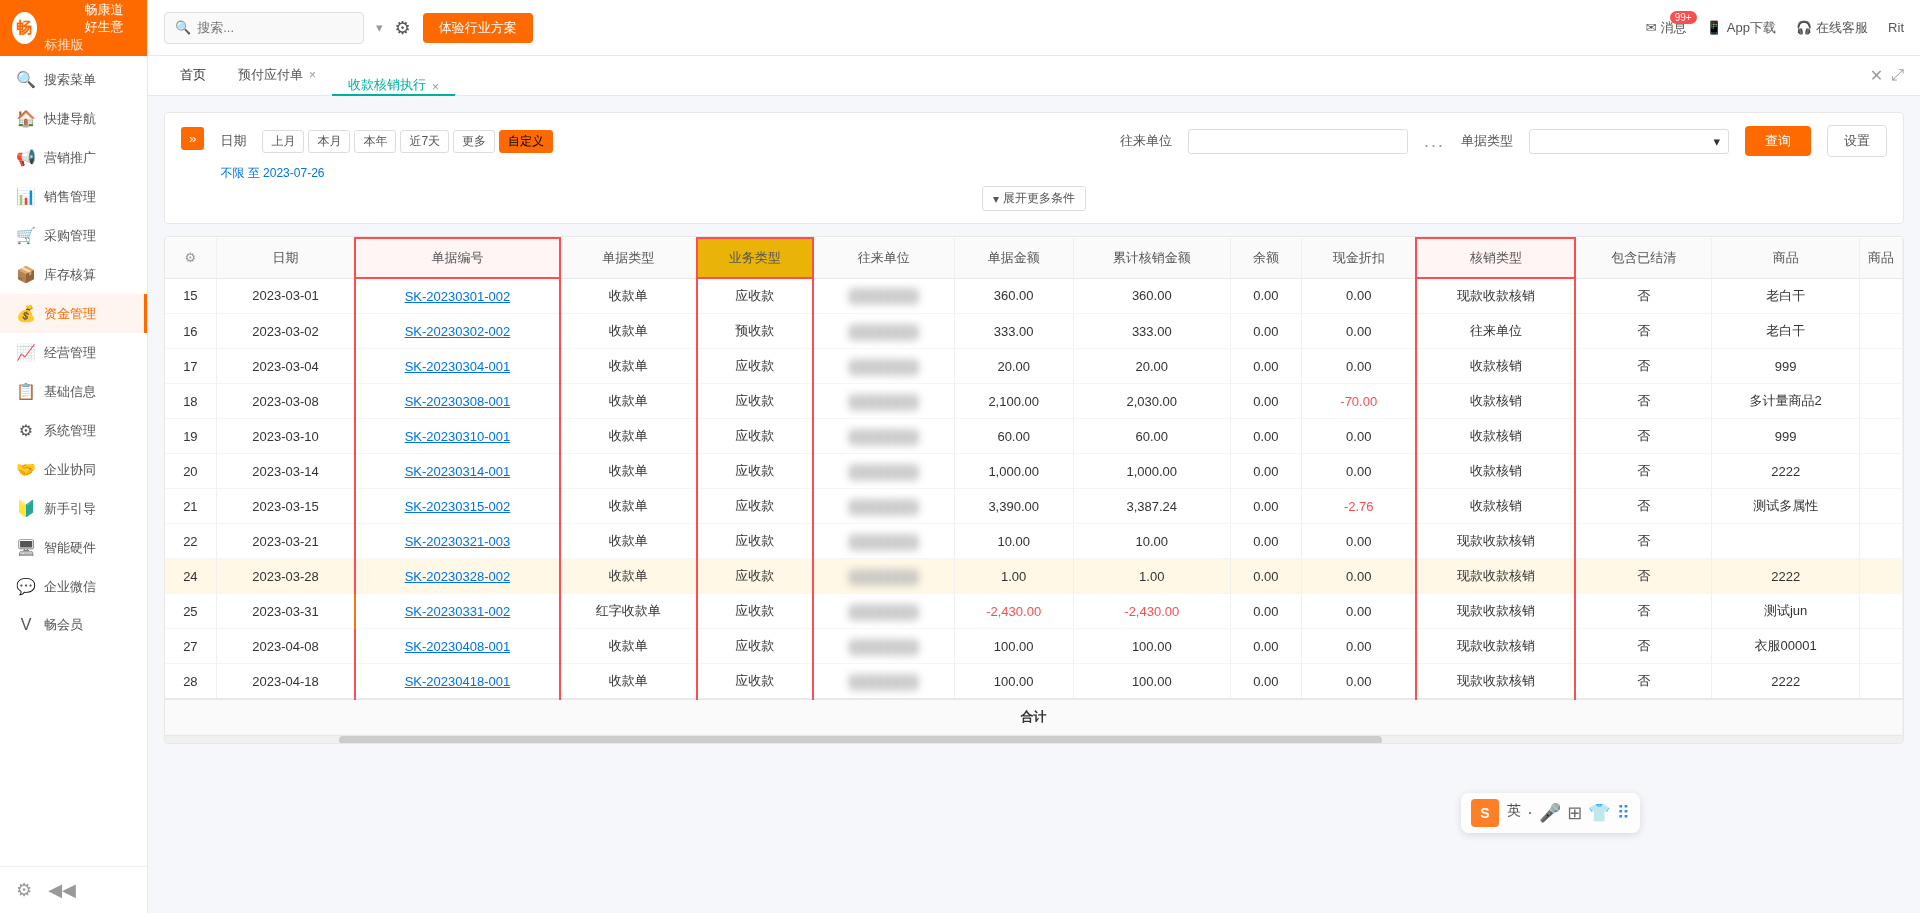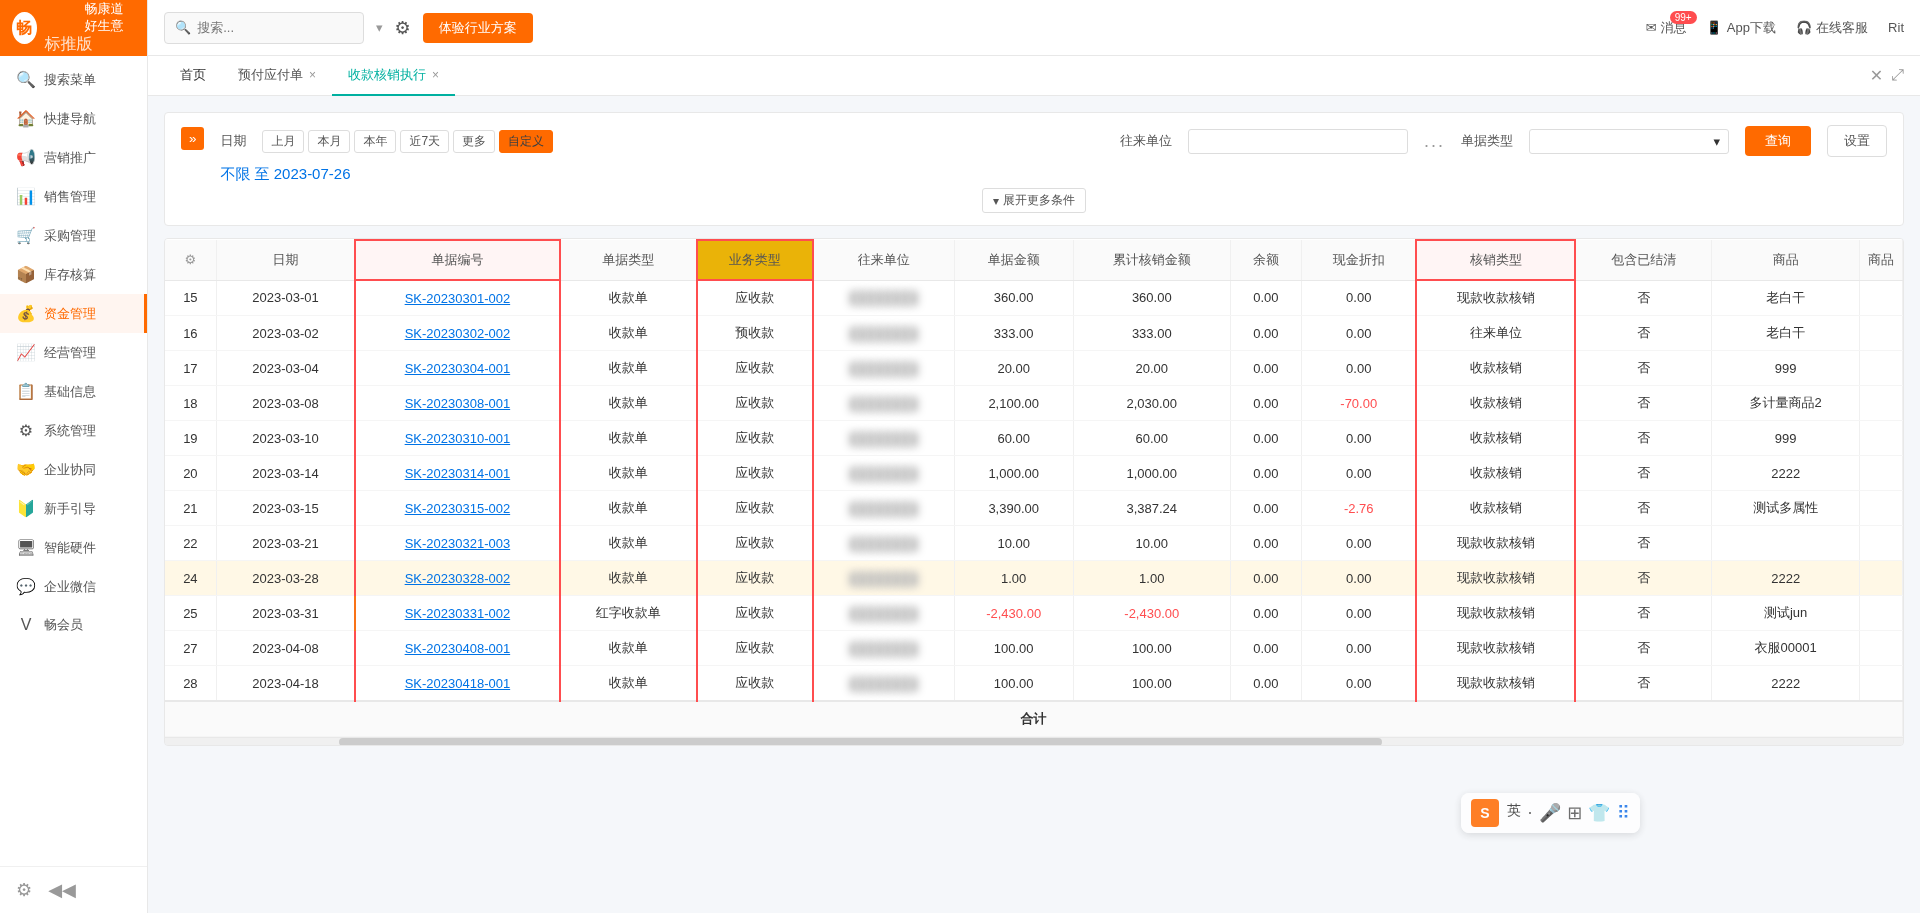--- a/index.html
+++ b/index.html
@@ -3,21 +3,21 @@
   <meta charset="utf-8">
   <style>
     * { box-sizing: border-box; margin: 0; padding: 0; }
     body { font-family: 'Microsoft YaHei', Arial, sans-serif; font-size: 13px; background: #f5f5f5; color: #333; display: flex; height: 913px; overflow: hidden; }
 
     
     .sidebar { width: 148px; background: #fff; border-right: 1px solid #e8e8e8; display: flex; flex-direction: column; height: 100%; flex-shrink: 0; }
     .sidebar-logo { background: #ff6a00; height: 56px; display: flex; align-items: center; padding: 0 12px; gap: 8px; }
     .sidebar-logo-icon { width: 32px; height: 32px; background: #fff; border-radius: 50%; display: flex; align-items: center; justify-content: center; color: #ff6a00; font-weight: bold; font-size: 16px; }
     .sidebar-logo-text { color: #fff; font-size: 13px; line-height: 1.3; margin-left: 40px; }
-    .sidebar-logo-sub { color: rgba(255,255,255,0.8); font-size: 16px; }
+    .sidebar-logo-sub { color: rgba(255,255,255,0.8); font-size: 13px; }
     .sidebar-menu { flex: 1; overflow-y: auto; padding: 4px 0; }
     .sidebar-item { display: flex; align-items: center; gap: 8px; padding: 10px 16px; cursor: pointer; color: #555; font-size: 13px; }
     .sidebar-item.active { background: #fff5f0; color: #ff6a00; border-right: 3px solid #ff6a00; }
     .sidebar-item-icon { font-size: 16px; width: 20px; text-align: center; }
     .sidebar-bottom { padding: 12px 16px; display: flex; gap: 16px; border-top: 1px solid #f0f0f0; }
     .sidebar-bottom-btn { cursor: pointer; color: #999; font-size: 18px; }
 
     
     .main { flex: 1; display: flex; flex-direction: column; overflow: hidden; }
 
@@ -30,42 +30,42 @@
     .topbar-btn-industry { background: #ff6a00; color: #fff; border: none; border-radius: 4px; padding: 6px 16px; cursor: pointer; font-size: 13px; }
     .topbar-spacer { flex: 1; }
     .topbar-actions { display: flex; align-items: center; gap: 20px; }
     .topbar-action { display: flex; align-items: center; gap: 4px; color: #555; cursor: pointer; font-size: 13px; position: relative; }
     .badge { background: #ff4d4f; color: #fff; border-radius: 10px; padding: 1px 5px; font-size: 10px; position: absolute; top: -8px; right: -10px; }
 
     
     .tabs { background: #fff; border-bottom: 1px solid #e8e8e8; display: flex; align-items: center; padding: 0 16px; height: 40px; }
     .tab { padding: 0 16px; height: 40px; display: flex; align-items: center; gap: 6px; cursor: pointer; color: #555; font-size: 13px; border-bottom: 2px solid transparent; }
     .tab.home { color: #333; }
-    .tab.active { color: #00b0a0; border-bottom: 2px solid #00b0a0; }
+    .tab.active { color: #00b0a0; border-bottom: 2px solid #00b0a0; align-items: flex-end; }
     .tab-close { color: #999; font-size: 12px; cursor: pointer; }
     .tabs-spacer { flex: 1; }
     .tab-controls { display: flex; gap: 8px; color: #999; font-size: 16px; cursor: pointer; }
 
     
     .content { flex: 1; overflow: auto; padding: 16px; background: #f5f7fa; }
 
     
     .page-header { display: flex; align-items: center; justify-content: space-between; margin-bottom: 12px; }
     .page-title { font-size: 18px; font-weight: bold; color: #333; }
     .page-actions { display: flex; gap: 8px; }
     .btn-export { display: flex; align-items: center; gap: 4px; color: #555; border: 1px solid #ddd; background: #fff; border-radius: 4px; padding: 4px 12px; cursor: pointer; font-size: 13px; }
     .btn-refresh { display: flex; align-items: center; gap: 4px; color: #555; border: 1px solid #ddd; background: #fff; border-radius: 4px; padding: 4px 12px; cursor: pointer; font-size: 13px; }
 
     
     .filter-area { background: #fff; border: 1px solid #e8e8e8; border-radius: 4px; padding: 12px 16px; margin-bottom: 12px; }
     .filter-row { display: flex; align-items: center; gap: 16px; margin-bottom: 8px; }
     .filter-label { color: #555; font-size: 13px; white-space: nowrap; }
     .filter-btns { display: flex; gap: 4px; }
     .filter-btn { padding: 2px 8px; border: 1px solid #ddd; border-radius: 3px; cursor: pointer; font-size: 12px; color: #555; background: #fff; }
-    .filter-btn.custom { background: #ff6a00; color: #404040; border-color: #ff6a00; }
+    .filter-btn.custom { background: #ff6a00; color: #000000; border-color: #ff6a00; }
     .filter-unit { flex: 1; border: 1px solid #ddd; border-radius: 3px; padding: 4px 8px; font-size: 13px; color: #aaa; }
     .filter-dots { color: #999; font-size: 18px; letter-spacing: 2px; }
     .filter-type { flex: 0 0 200px; border: 1px solid #ddd; border-radius: 3px; padding: 4px 8px; font-size: 13px; display: flex; align-items: center; justify-content: space-between; }
     .btn-query { background: #ff6a00; color: #fff; border: none; border-radius: 4px; padding: 6px 20px; cursor: pointer; font-size: 13px; }
     .btn-settings { background: #fff; color: #555; border: 1px solid #ddd; border-radius: 4px; padding: 6px 16px; cursor: pointer; font-size: 13px; }
     .expand-btn { display: flex; align-items: center; gap: 4px; color: #555; cursor: pointer; font-size: 12px; border: 1px solid #ddd; border-radius: 3px; padding: 3px 10px; background: #fff; }
     .expand-row { display: flex; justify-content: center; margin-top: 4px; }
 
     
     .table-wrapper { background: #fff; border: 1px solid #e8e8e8; border-radius: 4px; overflow: auto; }
@@ -239,21 +239,21 @@
             <input class="filter-unit" type="text" style="max-width: 220px;">
             <span class="filter-dots">...</span>
             <span class="filter-label">单据类型</span>
             <div class="filter-type" style="min-width:180px;">
               <span></span>
               <span>▾</span>
             </div>
             <button class="btn-query">查询</button>
             <button class="btn-settings">设置</button>
           </div>
-          <div style="display:flex;gap:6px;color:#888;font-size:15px;">
+          <div style="display:flex;gap:6px;color:#888;font-size:12px;">
             <span style="color:#0073e6;">不限 至 2023-07-26</span>
           </div>
         </div>
       </div>
       <div class="expand-row">
         <button class="expand-btn">
           <span>▾</span>
           <span>展开更多条件</span>
         </button>
       </div>

